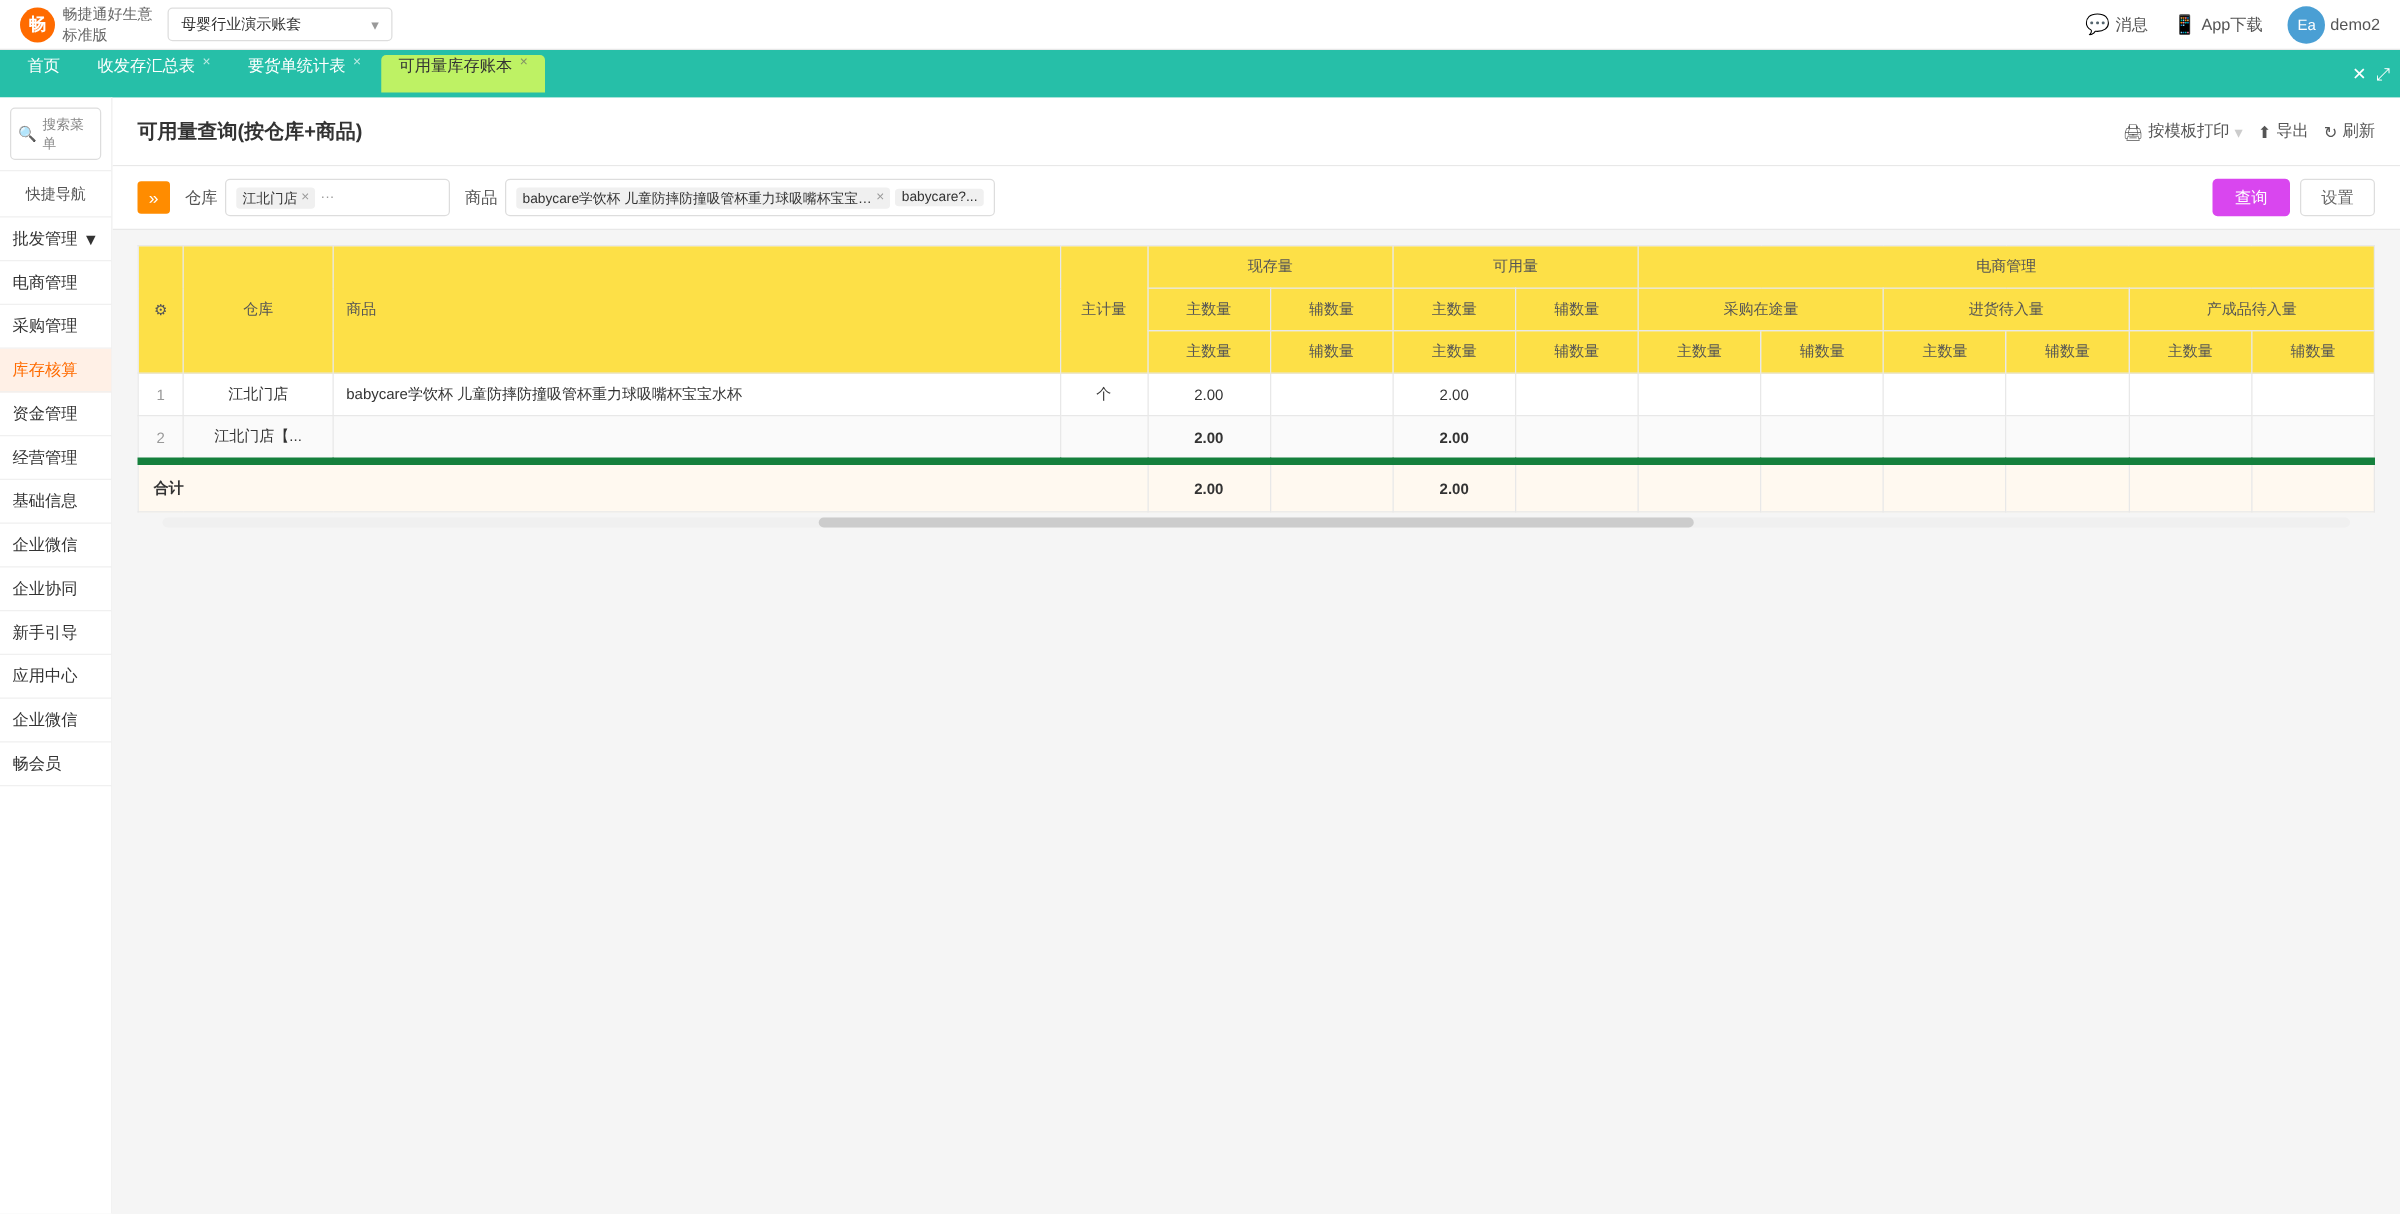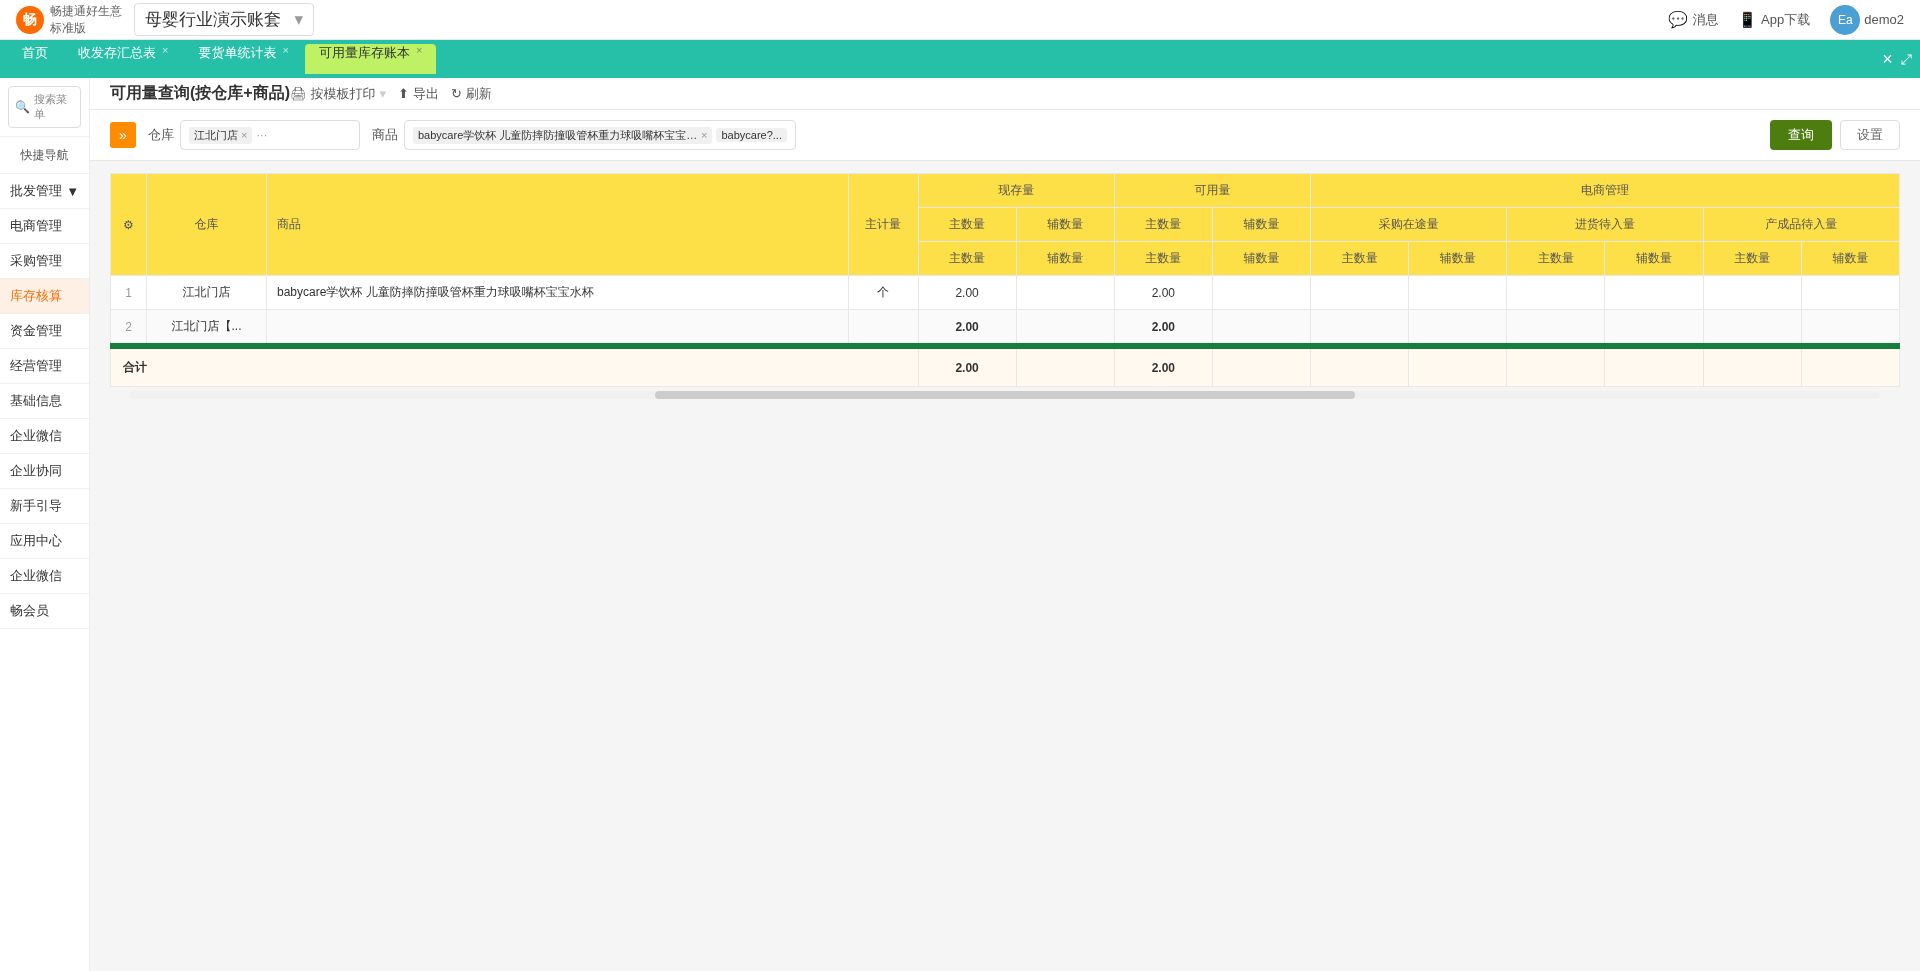--- a/index.html
+++ b/index.html
@@ -12,21 +12,21 @@
       display: flex;
       align-items: center;
       justify-content: space-between;
       padding: 0 16px;
       border-bottom: 1px solid #e8e8e8;
       position: relative;
     }
     .top-bar-left { display: flex; align-items: center; gap: 12px; }
     .logo { display: flex; align-items: center; gap: 6px; }
     .logo-icon { width: 28px; height: 28px; background: #ff6b00; border-radius: 50%; display: flex; align-items: center; justify-content: center; color: #fff; font-size: 14px; font-weight: bold; }
-    .industry-selector { display: flex; align-items: center; gap: 4px; border: 1px solid #ddd; border-radius: 4px; padding: 4px 10px; cursor: pointer; background: #fff; color: #333; font-size: 17px; min-width: 180px; justify-content: space-between; }
+    .industry-selector { display: flex; align-items: center; gap: 4px; border: 1px solid #ddd; border-radius: 4px; padding: 4px 10px; cursor: pointer; background: #fff; color: #333; font-size: 12px; min-width: 180px; justify-content: space-between; }
     .top-bar-right { display: flex; align-items: center; gap: 20px; }
     .top-icon-btn { display: flex; align-items: center; gap: 4px; cursor: pointer; color: #555; font-size: 13px; }
     .user-avatar { width: 30px; height: 30px; border-radius: 50%; background: #4a9fd4; display: flex; align-items: center; justify-content: center; color: #fff; font-size: 12px; }
 
     
     .tab-nav {
       height: 38px;
       background: #26bfa8;
       display: flex;
       align-items: center;
@@ -50,24 +50,25 @@
     .tab-nav-close { margin-left: auto; color: #fff; cursor: pointer; font-size: 16px; display: flex; align-items: center; gap: 8px; }
 
     
     .main-layout { display: flex; height: calc(971px - 40px - 38px); }
 
     
     .content-area { flex: 1; display: flex; flex-direction: column; overflow: hidden; }
 
     
     .page-header {
-      height: 32px;
+      height: 55px;
       background: #fff;
       display: flex;
       align-items: center;
+      justify-content: space-between;
       padding: 0 20px;
       border-bottom: 1px solid #e8e8e8;
     }
     .page-title { font-size: 16px; font-weight: 600; color: #333; }
     .page-actions { display: flex; align-items: center; gap: 12px; }
     .action-btn { display: flex; align-items: center; gap: 4px; cursor: pointer; color: #555; font-size: 13px; border: none; background: none; }
 
     
     .filter-bar {
       background: #fff;
@@ -77,21 +78,21 @@
       gap: 12px;
       border-bottom: 1px solid #e8e8e8;
     }
     .filter-expand-btn { width: 26px; height: 26px; background: #ff8c00; color: #fff; border: none; cursor: pointer; border-radius: 3px; display: flex; align-items: center; justify-content: center; font-size: 14px; }
     .filter-field { display: flex; align-items: center; gap: 6px; font-size: 13px; color: #555; }
     .filter-tag-container { display: flex; flex-wrap: wrap; gap: 4px; min-width: 180px; max-width: 350px; border: 1px solid #ddd; border-radius: 4px; padding: 3px 8px; background: #fff; min-height: 30px; align-items: center; }
     .filter-tag { display: flex; align-items: center; gap: 3px; background: #f0f0f0; border-radius: 3px; padding: 1px 5px; font-size: 11px; color: #333; }
     .filter-tag .tag-close { cursor: pointer; color: #999; font-size: 11px; }
     .filter-more { color: #999; font-size: 11px; cursor: pointer; }
     .filter-btn-group { margin-left: auto; display: flex; gap: 8px; }
-    .btn-query { background: #4d7c0f; color: #fff; border: none; padding: 6px 18px; border-radius: 4px; cursor: pointer; font-size: 13px; }
+    .btn-query { background: #d946ef; color: #fff; border: none; padding: 6px 18px; border-radius: 4px; cursor: pointer; font-size: 13px; }
     .btn-settings { background: #fff; color: #666; border: 1px solid #ddd; padding: 5px 16px; border-radius: 4px; cursor: pointer; font-size: 13px; }
 
     
     .table-area { flex: 1; overflow: auto; padding: 12px 20px; background: #f5f5f5; }
     .data-table { width: 100%; border-collapse: collapse; background: #fff; border: 1px solid #e8e8e8; }
     .data-table th, .data-table td { border: 1px solid #e8e8e8; padding: 8px 10px; font-size: 12px; text-align: center; }
     .data-table th { background: #fde047; color: #555; font-weight: 500; }
     .data-table th.text-left, .data-table td.text-left { text-align: left; }
     .data-table td.bold { font-weight: 600; }
     .row-number { color: #999; }

